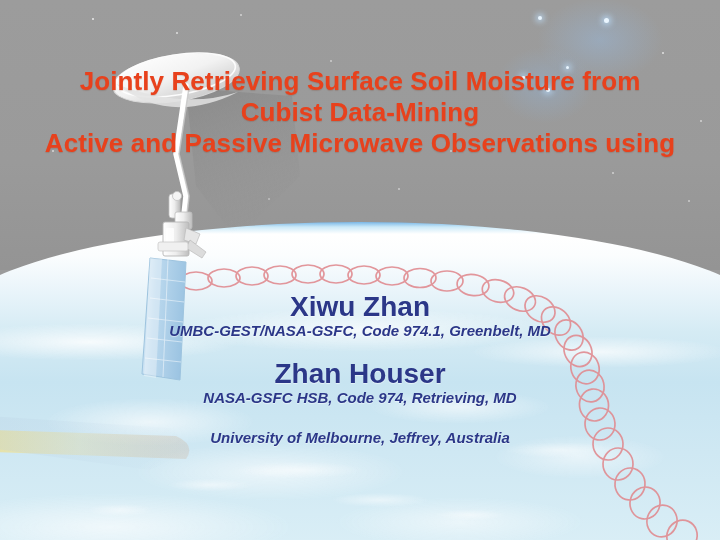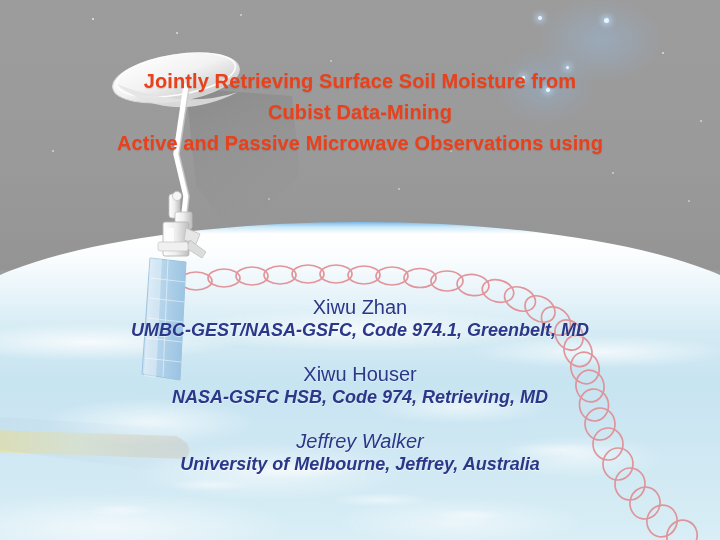--- a/index.html
+++ b/index.html
@@ -81,37 +81,37 @@
   
   .sat{position:absolute;left:0;top:0;width:720px;height:540px;}
 
   
   .beam{position:absolute;left:0;top:0;width:720px;height:540px;}
 
   
   .title{
     position:absolute;left:22px;top:66px;width:676px;
     text-align:center;
-    font-size:20px;line-height:31px;font-weight:bold;
+    font-size:26px;line-height:31px;font-weight:bold;
     color:#e8411c;
     letter-spacing:.1px;
     text-shadow:0 1px 1px rgba(120,40,10,.18);
   }
   .authors{
     position:absolute;left:60px;top:294px;width:600px;text-align:center;
   }
   .grp{margin-bottom:21px;}
   .grp:last-child{margin-bottom:0;}
   .nm{
-    font-size:20px;font-weight:normal;color:#2b3788;line-height:26px;
+    font-size:28px;font-weight:bold;color:#2b3788;line-height:26px;
     text-shadow:0 1px 1px rgba(255,255,255,.55);
   }
   .nm.ital{font-style:italic;}
   .af{
-    font-size:18px;font-weight:bold;font-style:italic;color:#2b3788;
+    font-size:15px;font-weight:bold;font-style:italic;color:#2b3788;
     line-height:19px;margin-top:1px;
     text-shadow:0 1px 1px rgba(255,255,255,.55);
   }
 </style>
 </head>
 <body>
 
 <div class="slide">
 
   <div class="space">
@@ -250,24 +250,23 @@
   </div>
 
   <div class="authors">
 
     <div class="grp">
       <div class="nm">Xiwu Zhan</div>
       <div class="af">UMBC-GEST/NASA-GSFC, Code 974.1, Greenbelt, MD</div>
     </div>
 
     <div class="grp">
-      <div class="nm">Xiwu Houser</div>
+      <div class="nm">Zhan Houser</div>
       <div class="af">NASA-GSFC HSB, Code 974, Retrieving, MD</div>
     </div>
 
     <div class="grp">
-      <div class="nm ital">Jeffrey Walker</div>
       <div class="af">University of Melbourne, Jeffrey, Australia</div>
     </div>
 
   </div>
 
 </div>
 
 </body></html>

